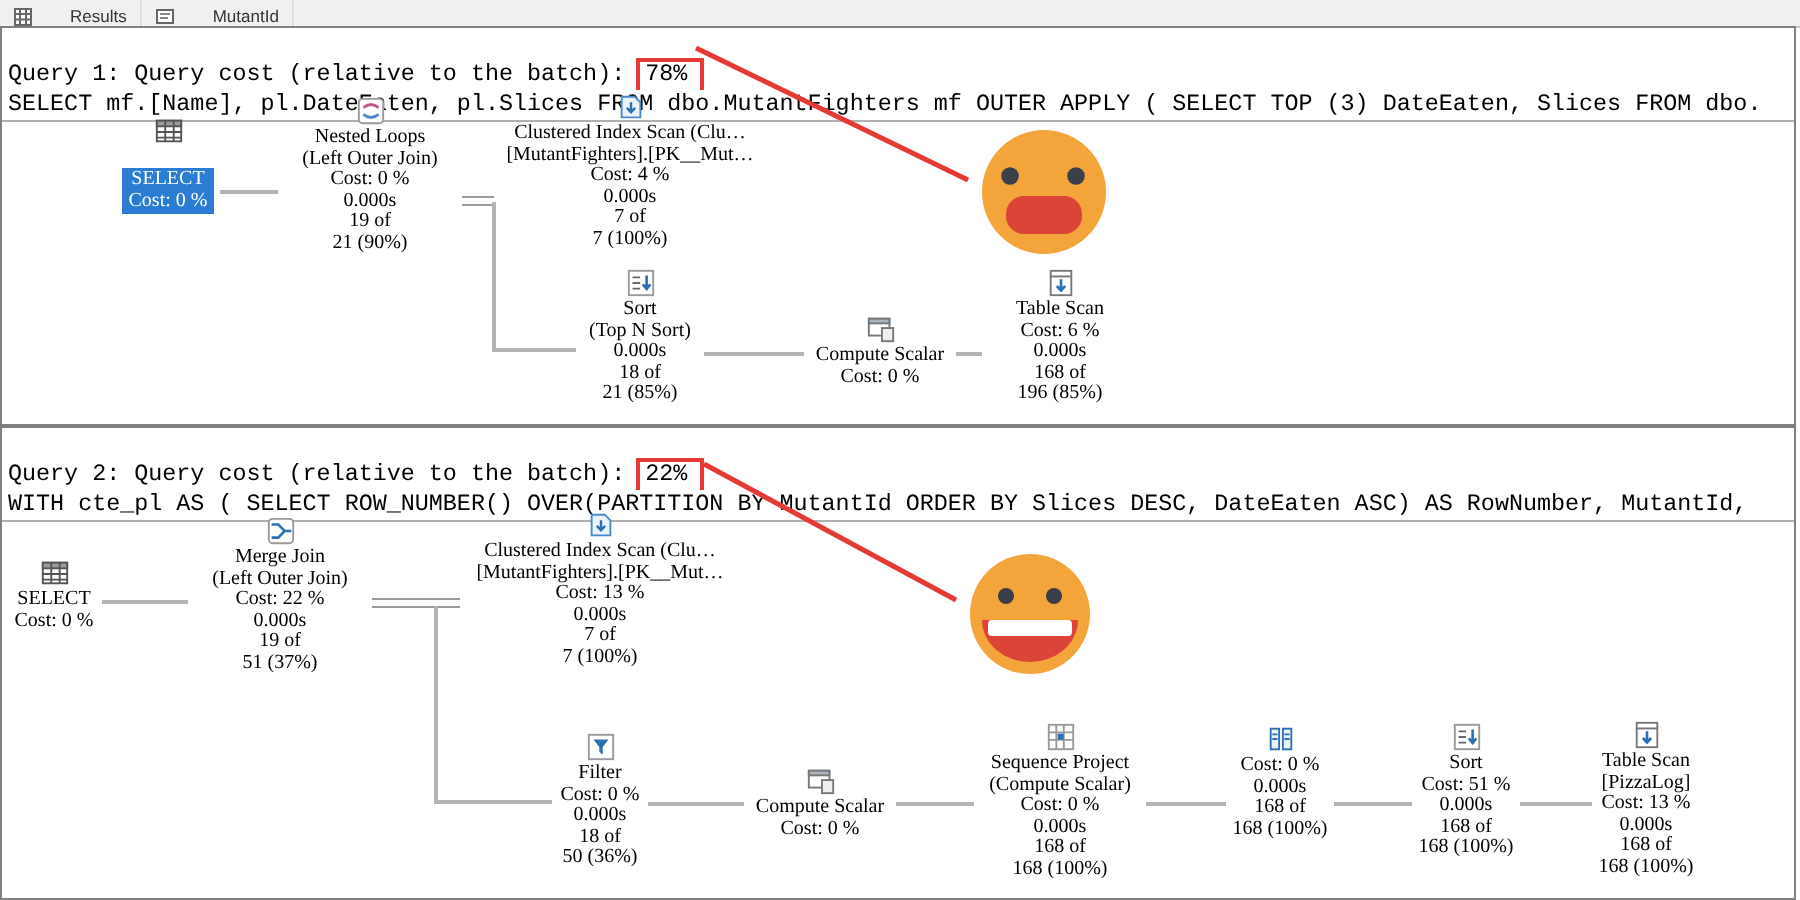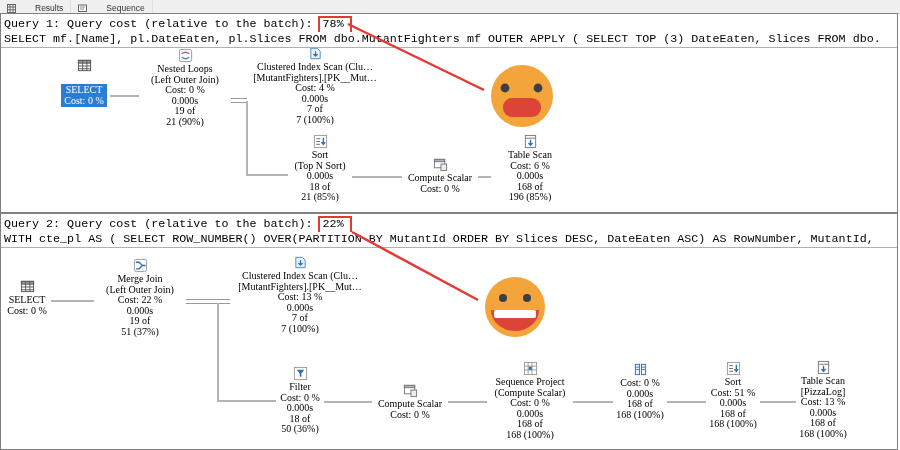--- a/index.html
+++ b/index.html
@@ -13,21 +13,21 @@
          border-right:1px solid #e0e0e0; cursor:default; }
   .tab.active { background:#c4b5fd; border:1px solid #b0b0b0; border-bottom:none;margin-top:38px; }
   .tabicon { width:9px; height:9px; display:inline-block; }
 
   
   .pane { position:absolute; left:0; width:898px; background:#fff; border:1px solid #808080; box-sizing:border-box; }
   .pane.q1 { top:13px; height:200px; }
   .pane.q2 { top:213px; height:237px; }
   .qheader, .qstmt { font-family:"Liberation Mono","DejaVu Sans Mono",monospace; font-size:11.7px;
                      line-height:14px; color:#000; white-space:nowrap; overflow:hidden; padding-left:3px; }
-  .qheader { padding-top:2px; height:16px; }
+  .qheader { padding-top:15px; height:16px; }
   .qstmt   { height:15px; border-bottom:1px solid #b0b0b0; }
   .cost-badge { display:inline-block; border:2px solid #e53935; padding:0 6px 1px 3px; margin-left:5px;
                 height:13px; line-height:13px; }
 
   
   .plan-layer { position:absolute; left:0; top:0; width:900px; height:450px; }
   .node { position:absolute; width:160px; text-align:center; color:#000;
           font-family:Liberation Serif, serif; font-size:10px; line-height:10.5px; }
   .node div { white-space:nowrap; }
   .icon { display:block; margin:0 auto 1px auto; width:15px; height:15px; }
@@ -115,21 +115,21 @@
     <div class="tab">
       <svg class="tabicon">
           <use href="#ic-tab-grid"></use>
         </svg>
       <span>Results</span>
     </div>
     <div class="tab">
       <svg class="tabicon">
           <use href="#ic-tab-msg"></use>
         </svg>
-      <span>Sequence</span>
+      <span>MutantId</span>
     </div>
     <div class="tab active">
       <svg class="tabicon">
           <use href="#ic-tab-plan"></use>
         </svg>
       <span>Execution plan</span>
     </div>
   </div>
 
   <div class="pane q1">

